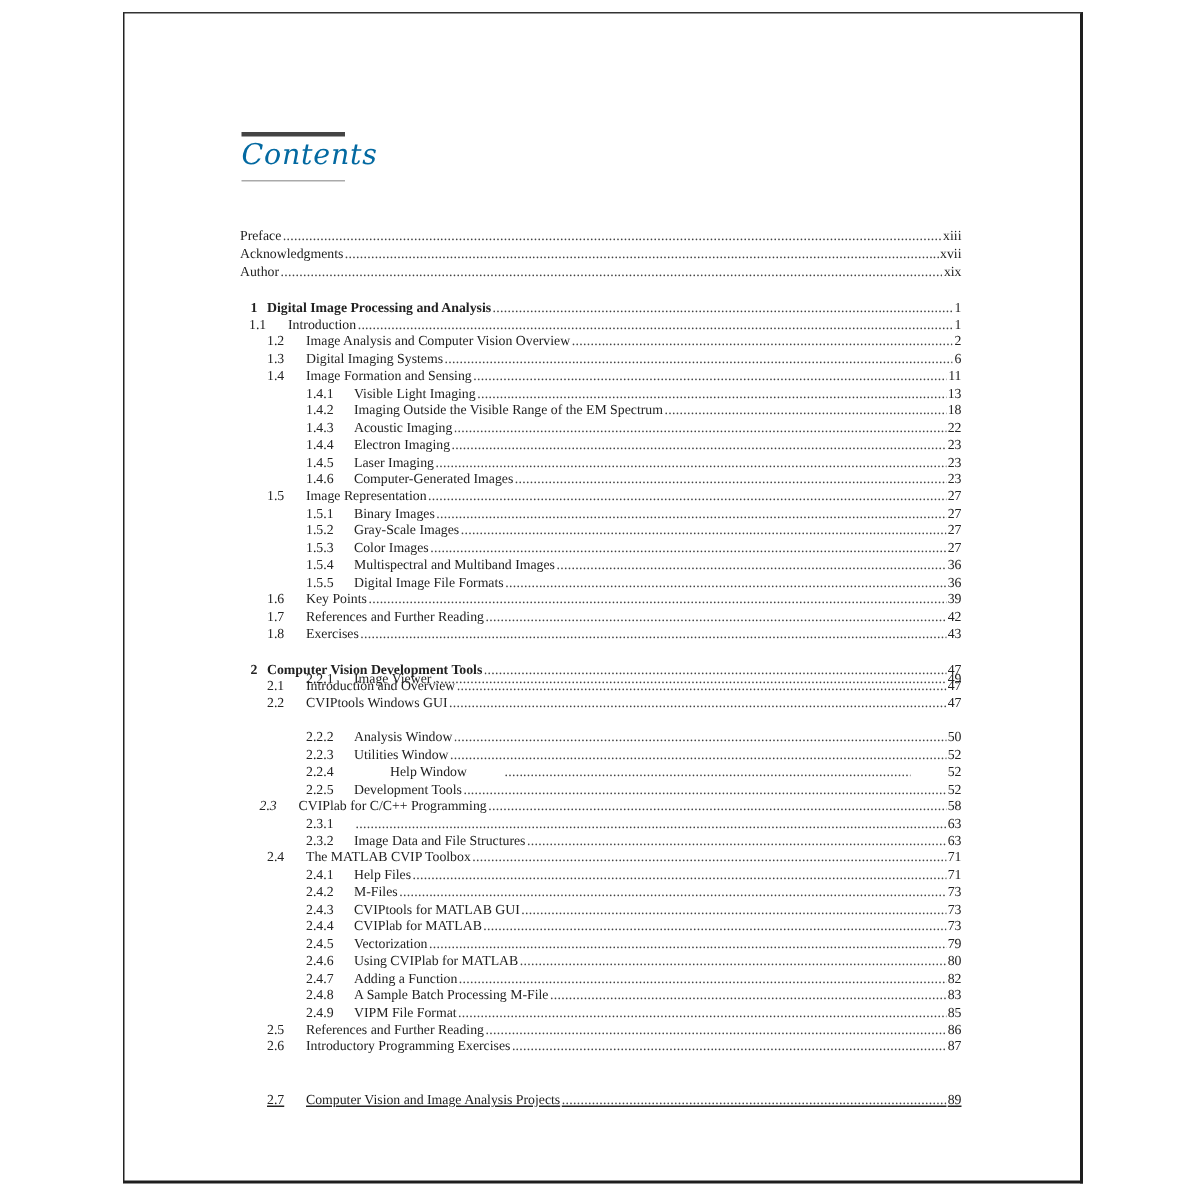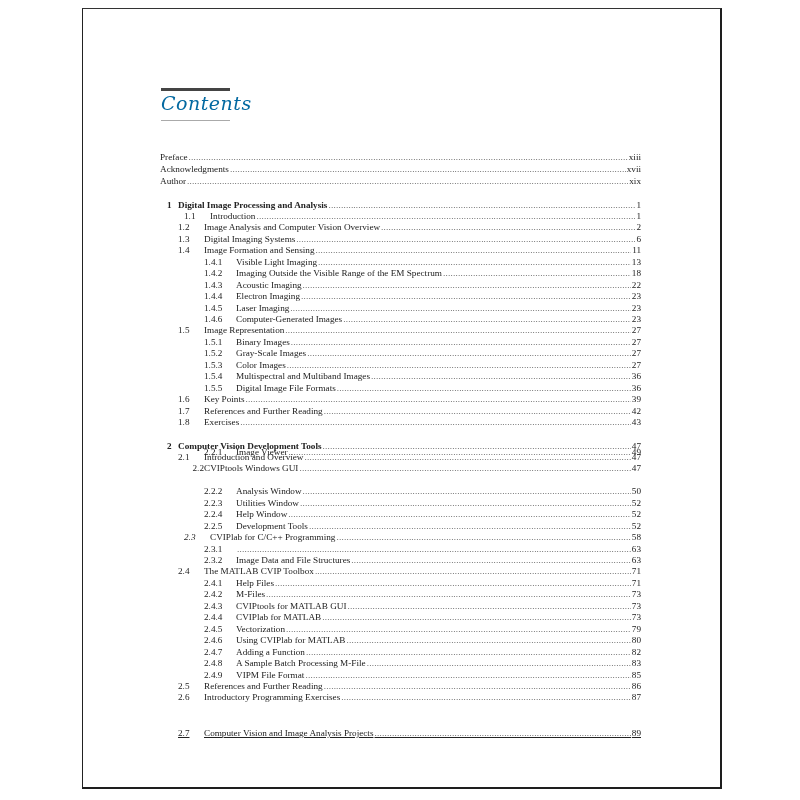--- a/index.html
+++ b/index.html
@@ -41,21 +41,21 @@
       <span class="dots"></span>
       <span class="pg">xix</span>
     </div>
     <div class="row chap" style="top: 199.5px;">
       <span class="num" style="margin-left: 7px; width: 11px;">1</span>
       <span class="label">Digital Image Processing and Analysis</span>
       <span class="dots"></span>
       <span class="pg">1</span>
     </div>
     <div class="row" style="top: 210.95px;">
-      <span class="num" style="margin-left: 24px; width: 26px;">1.1</span>
+      <span class="num" style="margin-left: 6px; width: 26px;">1.1</span>
       <span class="label">Introduction</span>
       <span class="dots"></span>
       <span class="pg">1</span>
     </div>
     <div class="row" style="top: 222.4px;">
       <span class="num" style="margin-left: 18px; width: 26px;">1.2</span>
       <span class="label">Image Analysis and Computer Vision Overview</span>
       <span class="dots"></span>
       <span class="pg">2</span>
     </div>
@@ -167,21 +167,21 @@
       <span class="dots"></span>
       <span class="pg">47</span>
     </div>
     <div class="row" style="top: 451.95px;">
       <span class="num" style="margin-left: 18px; width: 26px;">2.1</span>
       <span class="label">Introduction and Overview</span>
       <span class="dots"></span>
       <span class="pg">47</span>
     </div>
     <div class="row" style="top: 463.4px;">
-      <span class="num" style="margin-left: 18px; width: 26px; text-align: right;">2.2</span>
+      <span class="num" style="margin-left: 18px; width: 26px;">2.2</span>
       <span class="label">CVIPtools Windows GUI</span>
       <span class="dots"></span>
       <span class="pg">47</span>
     </div>
     <div class="row" style="top: 447px;">
       <span class="num" style="margin-left: 44px; width: 32px;">2.2.1</span>
       <span class="label">Image Viewer</span>
       <span class="dots"></span>
       <span class="pg">49</span>
     </div>
@@ -190,34 +190,34 @@
       <span class="label">Analysis Window</span>
       <span class="dots"></span>
       <span class="pg">50</span>
     </div>
     <div class="row" style="top: 497.75px;">
       <span class="num" style="margin-left: 44px; width: 32px;">2.2.3</span>
       <span class="label">Utilities Window</span>
       <span class="dots"></span>
       <span class="pg">52</span>
     </div>
-    <div class="row" style="top: 509.2px;">
+    <div class="row" style="top: 509.2px; gap: 24px;">
       <span class="num" style="margin-left: 44px; width: 32px;">2.2.4</span>
       <span class="label">Help Window</span>
       <span class="dots"></span>
       <span class="pg">52</span>
     </div>
     <div class="row" style="top: 520.65px;">
       <span class="num" style="margin-left: 44px; width: 32px;">2.2.5</span>
       <span class="label">Development Tools</span>
       <span class="dots"></span>
       <span class="pg">52</span>
     </div>
     <div class="row" style="top: 532.1px;">
-      <span class="num" style="margin-left: 24px; width: 26px; font-style: italic;">2.3</span>
+      <span class="num" style="margin-left: 13px; width: 26px; font-style: italic;">2.3</span>
       <span class="label">CVIPlab for C/C++ Programming</span>
       <span class="dots"></span>
       <span class="pg">58</span>
     </div>
     <div class="row" style="top: 543.55px;">
       <span class="num" style="margin-left: 44px; width: 32px;">2.3.1</span>
       <span class="dots"></span>
       <span class="pg">63</span>
     </div>
     <div class="row" style="top: 555px;">

